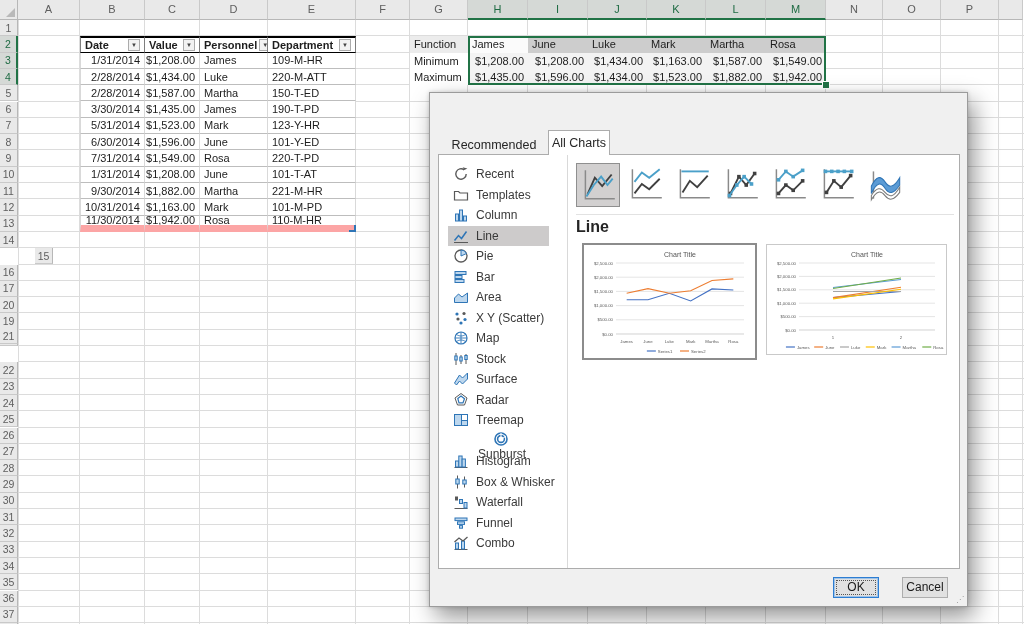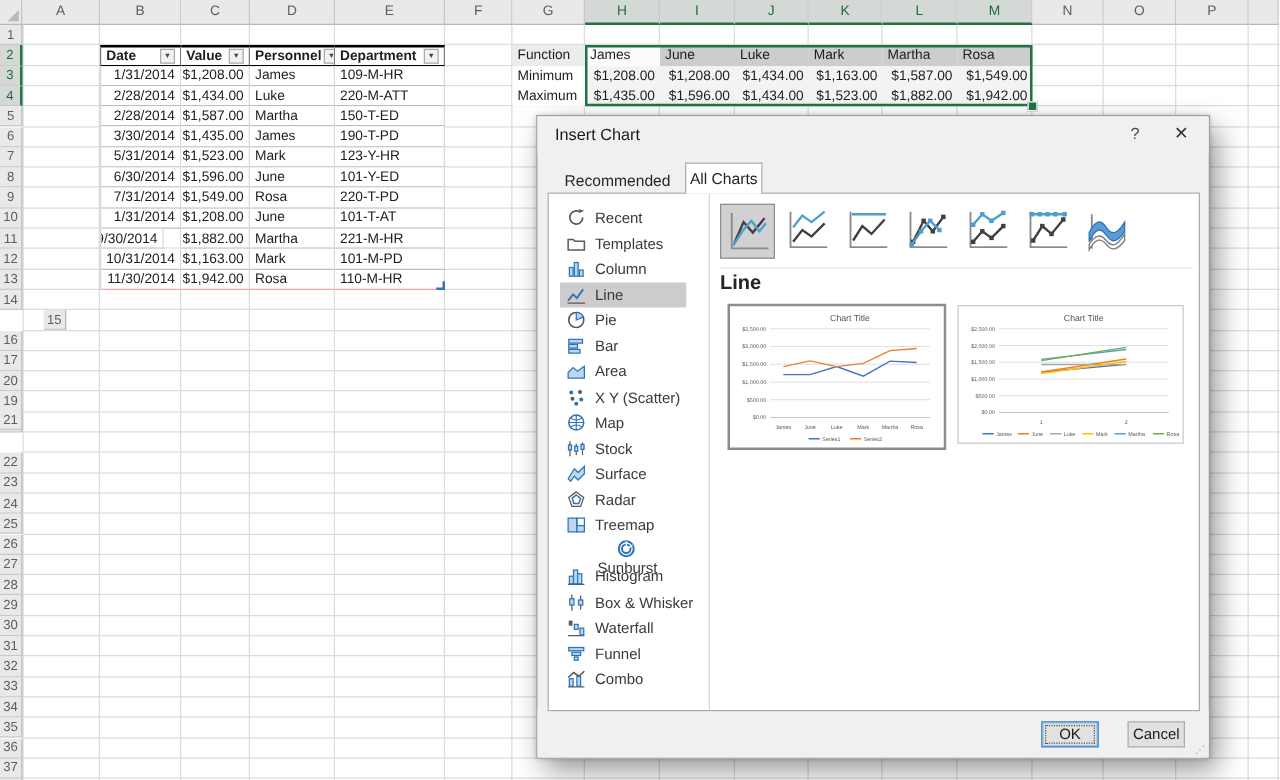--- a/index.html
+++ b/index.html
@@ -47,21 +47,21 @@
 
   
   #table1{position:absolute;}
   #table1 .hdr-row .cell{
     border-top:2px solid #000;border-bottom:1px solid #000;
     border-right:1px solid #7e7e7e;font-weight:bold;
   }
   #table1 .hdr-row .cell:first-child{border-left:1px solid #7e7e7e;}
   #table1 .data-row .cell{border-bottom:1px solid #bdbdbd;border-right:1px solid #d9d9d9;}
   #table1 .data-row .cell:first-child{border-left:1px solid #d9d9d9;}
-  #table1 .data-row:last-child .cell{border-bottom:1px solid #fca5a5;}
+  #table1 .data-row:last-child .cell{border-bottom:7px solid #fca5a5;}
   .filter-btn{
     width:12px;height:12px;margin-left:auto;flex:0 0 auto;background:#f2f2f2;
     border:1px solid #ababab;box-sizing:border-box;color:#444;font-size:6px;
     display:flex;align-items:center;justify-content:center;line-height:1;
   }
   .hdr-label{margin-right:2px;}
   #table1-corner{position:absolute;width:7px;height:7px;box-sizing:border-box;
     border-right:2px solid #2e75b6;border-bottom:2px solid #2e75b6;}
 
   
@@ -304,21 +304,21 @@
           <div class="cell" style="left: 120px; top: 114.1px; width: 68px; height: 16.3px;">Rosa</div>
           <div class="cell" style="left: 188px; top: 114.1px; width: 88px; height: 16.3px;">220-T-PD</div>
         </div>
         <div class="data-row">
           <div class="cell right" style="left: 0px; top: 130.4px; width: 65px; height: 16.3px;">1/31/2014</div>
           <div class="cell right" style="left: 65px; top: 130.4px; width: 55px; height: 16.3px;">$1,208.00</div>
           <div class="cell" style="left: 120px; top: 130.4px; width: 68px; height: 16.3px;">June</div>
           <div class="cell" style="left: 188px; top: 130.4px; width: 88px; height: 16.3px;">101-T-AT</div>
         </div>
         <div class="data-row">
-          <div class="cell right" style="left: 0px; top: 146.7px; width: 51px; height: 16.3px;">9/30/2014</div>
+          <div class="cell right" style="left: 0px; top: 146.7px; width: 65px; height: 16.3px;">9/30/2014</div>
           <div class="cell right" style="left: 65px; top: 146.7px; width: 55px; height: 16.3px;">$1,882.00</div>
           <div class="cell" style="left: 120px; top: 146.7px; width: 68px; height: 16.3px;">Martha</div>
           <div class="cell" style="left: 188px; top: 146.7px; width: 88px; height: 16.3px;">221-M-HR</div>
         </div>
         <div class="data-row">
           <div class="cell right" style="left: 0px; top: 163px; width: 65px; height: 16.3px;">10/31/2014</div>
           <div class="cell right" style="left: 65px; top: 163px; width: 55px; height: 16.3px;">$1,163.00</div>
           <div class="cell" style="left: 120px; top: 163px; width: 68px; height: 16.3px;">Mark</div>
           <div class="cell" style="left: 188px; top: 163px; width: 88px; height: 16.3px;">101-M-PD</div>
         </div>
@@ -351,25 +351,20 @@
         <div class="cell p-hdr" style="left: 766px; top: 36.3px; width: 60px; height: 16.3px;">Rosa</div>
         <div class="cell p-val right" style="left: 766px; top: 52.6px; width: 60px; height: 16.3px;">$1,549.00</div>
         <div class="cell p-val right" style="left: 766px; top: 68.9px; width: 60px; height: 16.3px;">$1,942.00</div>
         <div id="sel-border" style="left: 468px; top: 36.3px; width: 358px; height: 48.9px;"></div>
         <div id="fill-handle" style="left: 822px; top: 81.2px;"></div>
       </div>
   <div id="table1-corner" style="left: 349px; top: 224.9px;"></div>
     </div>
 
   <div id="dialog">
-    <div id="dlg-titlebar">
-      <span id="dlg-title">Insert Chart</span>
-      <span id="dlg-help">?</span>
-      <span id="dlg-close">✕</span>
-    </div>
     <div id="dlg-tabs">
         <div class="tab inactive">Recommended Charts</div>
         <div class="tab active">All Charts</div>
       </div>
     <div id="dlg-content">
       <div id="type-list">
           <div class="type-item" style="top: 9px;">
             <span class="t-icon"><svg xmlns="http://www.w3.org/2000/svg" viewBox="0 0 16 16" width="16" height="16">
                 <path d="M13.2 8a5.2 5.2 0 1 1-2-4.1" fill="none" stroke="#595959" stroke-width="1.4"></path>
                 <path d="M9.6 1.2l1.8 2.8 3-1.4z" fill="#595959"></path>

